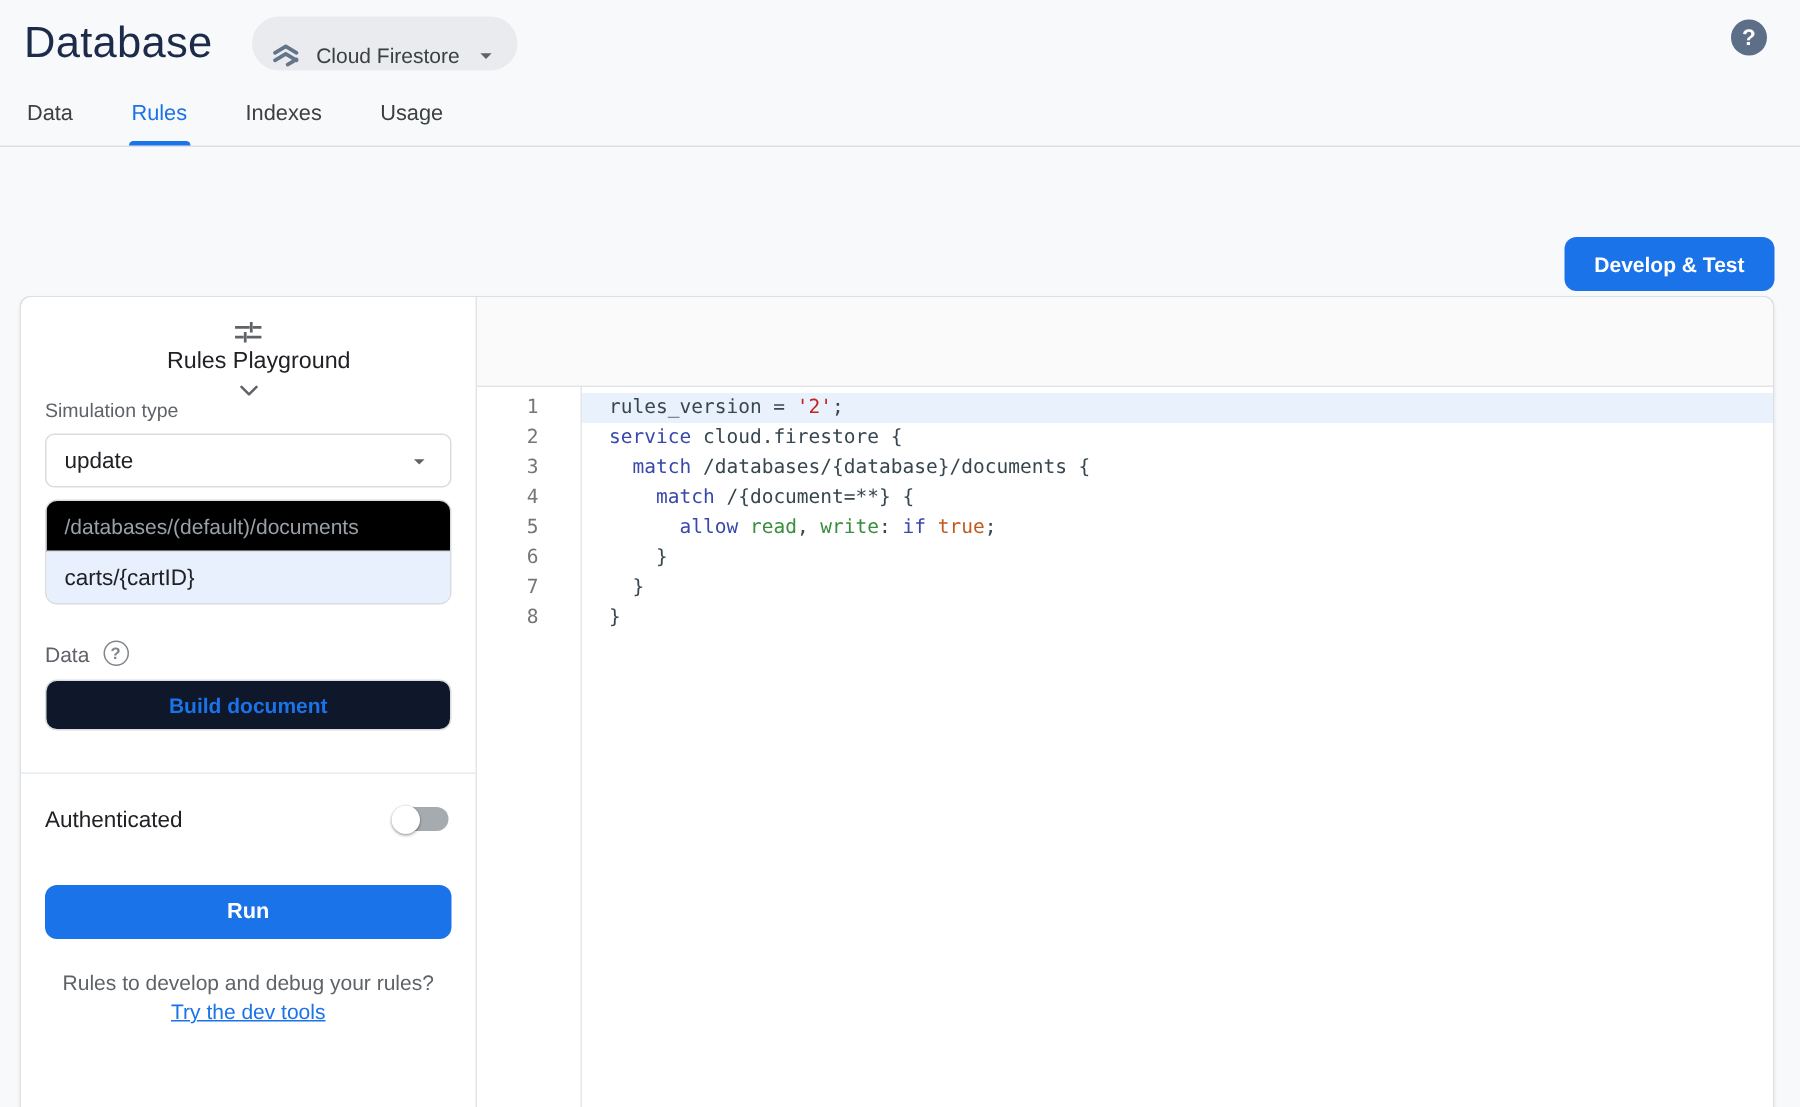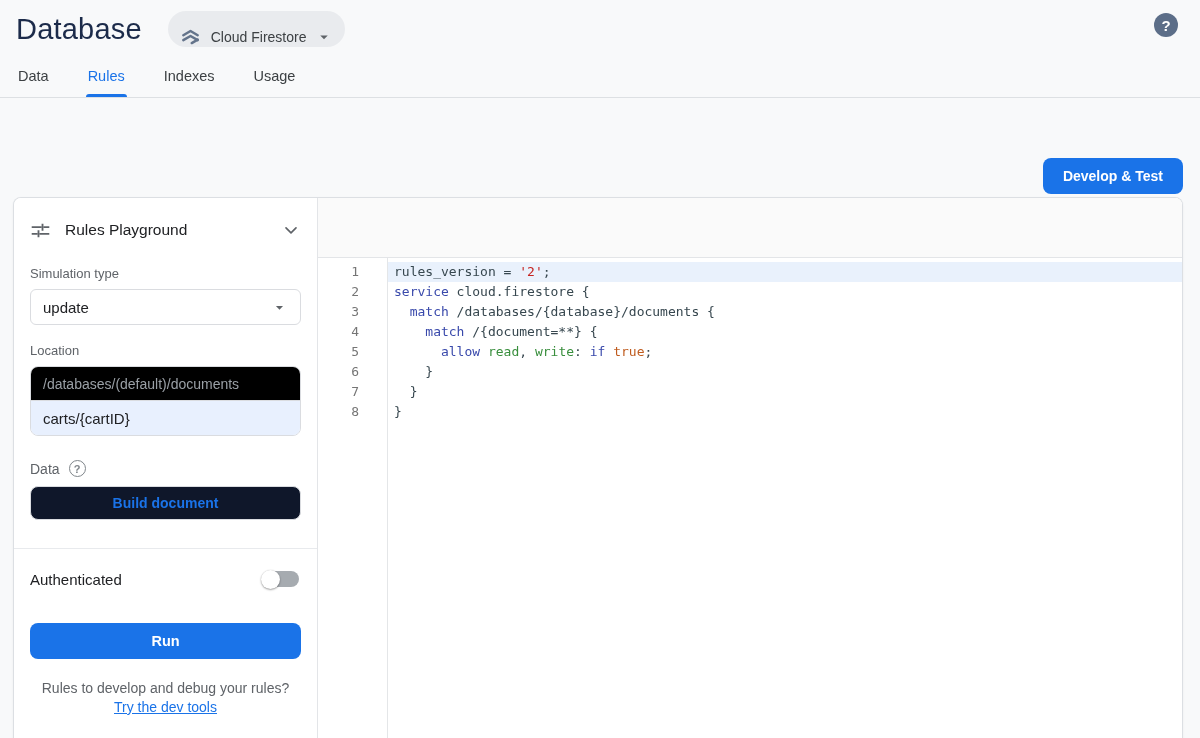--- a/index.html
+++ b/index.html
@@ -54,21 +54,21 @@
     position:absolute; top:197px; left:13px; right:17px; bottom:-12px;
     background:#fff; border:1px solid #dcdfe3; border-bottom:none;
     border-radius:8px 8px 0 0; box-shadow:0 1px 2px rgba(60,64,67,.08);
     display:flex; overflow:hidden;
   }
   
   .panel {
     width:304px; min-width:304px; border-right:1px solid #e3e5e8;
     padding:13px 16px 0; background:#fff;
   }
-  .p-head { display:flex; align-items:center; height:38px; }
+  .p-head { display:flex; align-items:center; height:38px;flex-direction:column; }
   .p-title { margin-left:14px; font-size:15.5px; color:#202124; }
   .p-head .spacer { flex:1; }
   .field-label { font-size:13px; color:#5f6368; }
   .mt-sim { margin-top:17px; }
   .select {
     margin-top:8px; height:36px; border:1px solid #dadce0; border-radius:6px;
     background:#fff; display:flex; align-items:center; padding:0 12px;
     font-size:15px; color:#202124; cursor:pointer;
   }
   .select .spacer { flex:1; }
@@ -123,21 +123,21 @@
     flex:1; display:flex;
     font-family:"DejaVu Sans Mono","Liberation Mono",monospace;
     font-size:13px; line-height:20px;
   }
   .gutter {
     width:70px; min-width:70px; border-right:1px solid #e4e6e8;
     padding-top:4px; color:#757575; text-align:right;
   }
   .gutter .ln { height:20px; padding-right:28px; }
   .lines { flex:1; padding-top:4px; min-width:0; cursor:text; }
-  .code-row { height:20px; white-space:pre; padding-left:6px; }
+  .code-row { height:20px; white-space:pre; padding-left:18px; }
   .code-row.hl { background:var(--c-active_line, #e9f1fc); }
   .tk-def  { color:var(--c-code_default, #37474f); }
   .tk-kw   { color:var(--c-code_keyword, #3949ab); }
   .tk-str  { color:var(--c-code_string, #c5221f); }
   .tk-prop { color:var(--c-code_property, #388e3c); }
   .tk-atom { color:var(--c-code_atom, #bf5b1e); }
   svg { display:block; }
 </style>
 </head>
 <body>
@@ -196,21 +196,20 @@
     <div class="select">
       <span>update</span>
       <span class="spacer"></span>
       <span>
         <svg width="17" height="17" viewBox="0 0 24 24" fill="#5f6368">
             <path d="M7 10l5 5 5-5z"></path>
           </svg>
       </span>
     </div>
 
-    <div class="field-label mt-loc">Location</div>
     <div class="loc-fields">
       <div class="loc-placeholder">/databases/(default)/documents</div>
       <div class="loc-value">carts/{cartID}</div>
     </div>
 
     <div class="data-row">
       <span class="field-label" style="font-size:14px;">Data</span>
       <span class="qmark">?</span>
     </div>
     <button class="build-btn">Build document</button>

